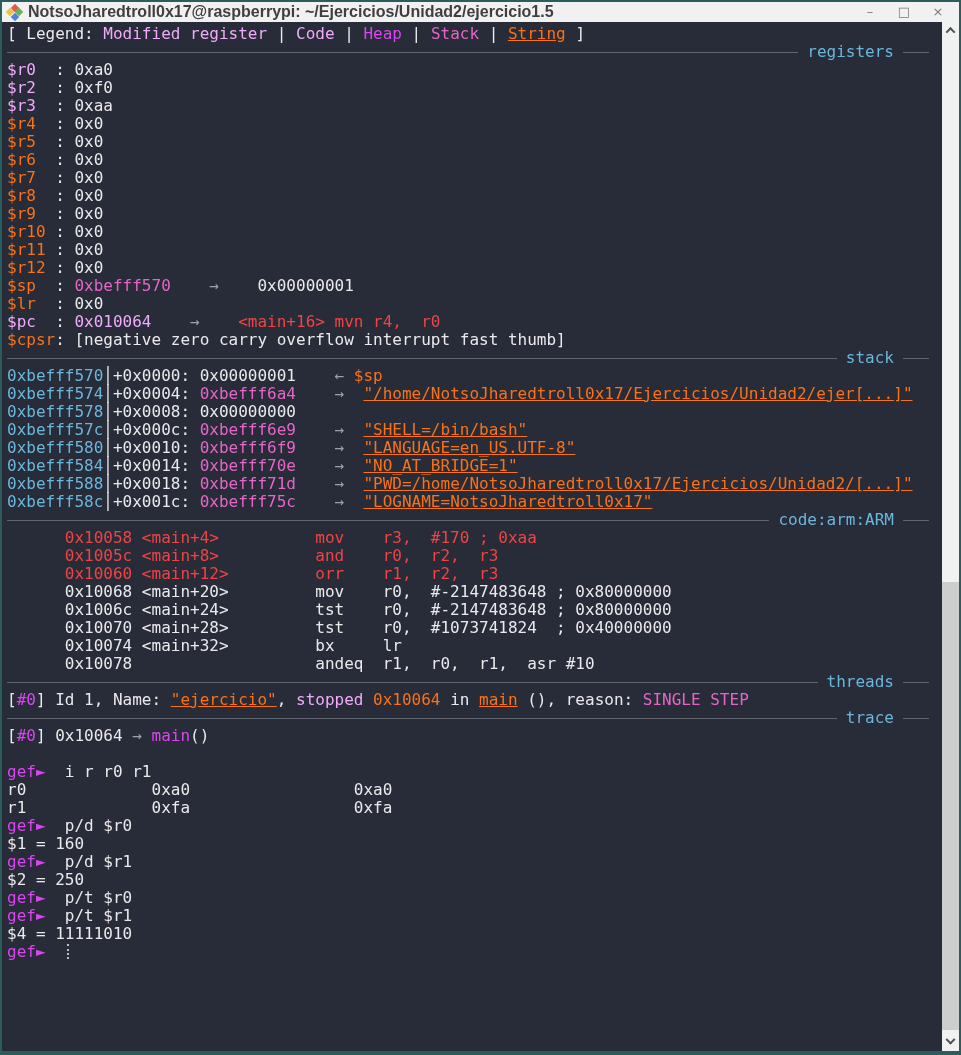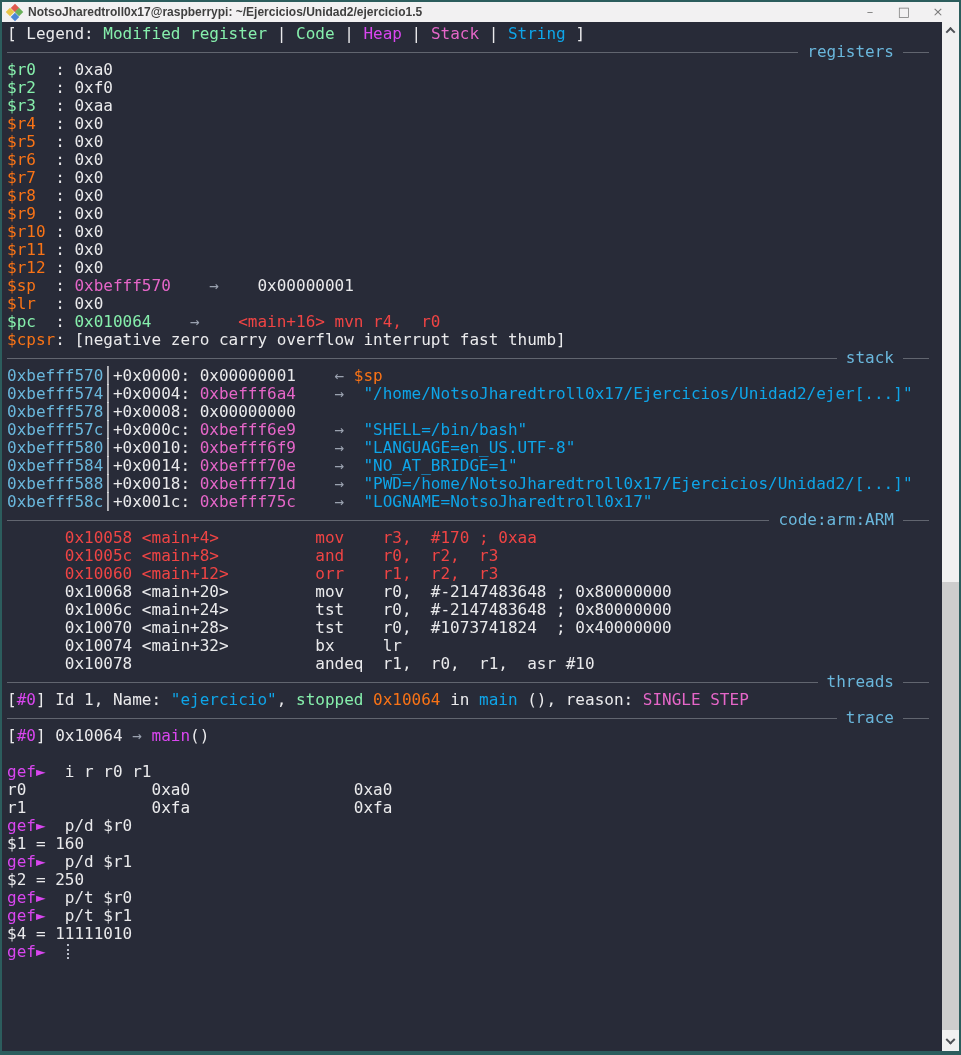--- a/index.html
+++ b/index.html
@@ -15,41 +15,41 @@
     height:20px; background:#f2f1f2; display:flex; align-items:center;
     padding-left:5px; flex:0 0 auto;
   }
   .app-icon { width:15px; height:15px; position:relative; margin-right:6px; flex:0 0 auto; }
   .app-icon .dia { position:absolute; width:6px; height:6px; transform:rotate(45deg); }
   .app-icon .d-top    { left:4.5px; top:0;     background:#e05a4e; }
   .app-icon .d-left   { left:0;     top:4.5px; background:#e8c547; }
   .app-icon .d-right  { left:9px;   top:4.5px; background:#69b05a; }
   .app-icon .d-bottom { left:4.5px; top:9px;   background:#4a86d4; }
   .title-text {
-    font-family:"Liberation Sans", sans-serif; font-size:12px; font-weight:700;
+    font-family:"Liberation Sans", sans-serif; font-size:16px; font-weight:700;
     color:#3f3f3f; flex:1 1 auto; white-space:nowrap; overflow:hidden;
   }
   .win-controls { display:flex; align-items:center; flex:0 0 auto; padding-right:4px; }
   .win-btn {
     width:34px; height:18px; text-align:center; color:#7a7a7a;
     font-family:"DejaVu Sans", sans-serif; font-size:13px; line-height:18px; cursor:default;
   }
   .body { flex:1 1 auto; display:flex; min-height:0; }
   .terminal {
     flex:1 1 auto; background:#282b38; overflow:hidden;
     padding:3px 0 0 5px;
     font-size:16px; line-height:18px; color:#eaeaec;
   }
   .term-line { height:18px; white-space:pre; }
   .c-fg  { color:#eaeaec; }
-  .c-red { color:#86efac;margin-top:45px; }
+  .c-red { color:#f0abfc;margin-top:45px; }
   .c-pur { color:#f97316; }
   .c-pink{ color:#e566c8; }
   .c-cyan{ color:#6ab7dc; }
-  .c-yel { color:#0ea5e9; }
+  .c-yel { color:#f97316;text-decoration:underline; }
   .c-grn { color:#d946ef; }
   .c-dim { color:#ef4444; }
   .c-arw { color:#9aa1af; }
   .sep { display:flex; align-items:center; padding-right:13px; }
   .sep-line { border-top:1px solid #61656f; height:0; }
   .sep-line.grow { flex:1 1 auto; }
   .sep-line.short { width:26px; flex:0 0 auto; }
   .sep-label { color:#6ab7dc; padding:0 9px; flex:0 0 auto; }
   .cursor {
     display:inline-block; width:1px; height:15px;

